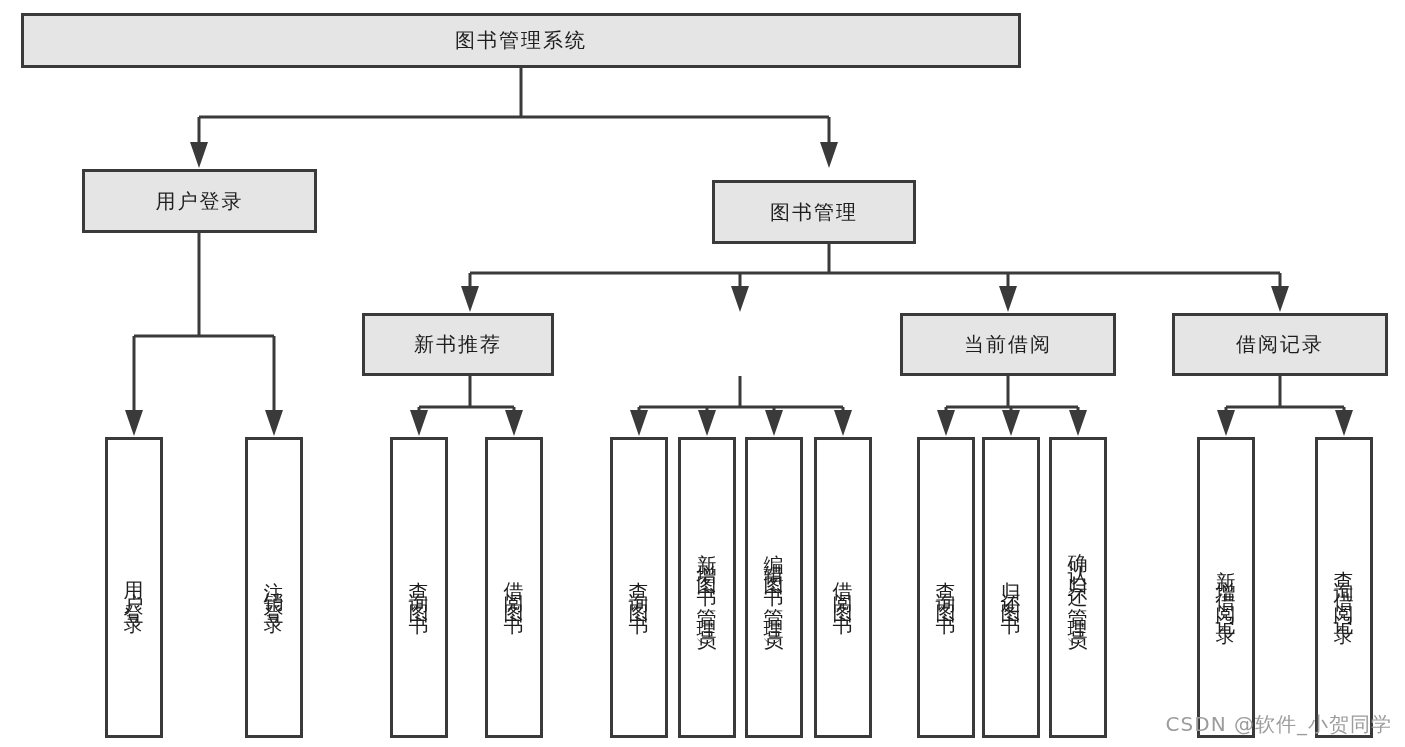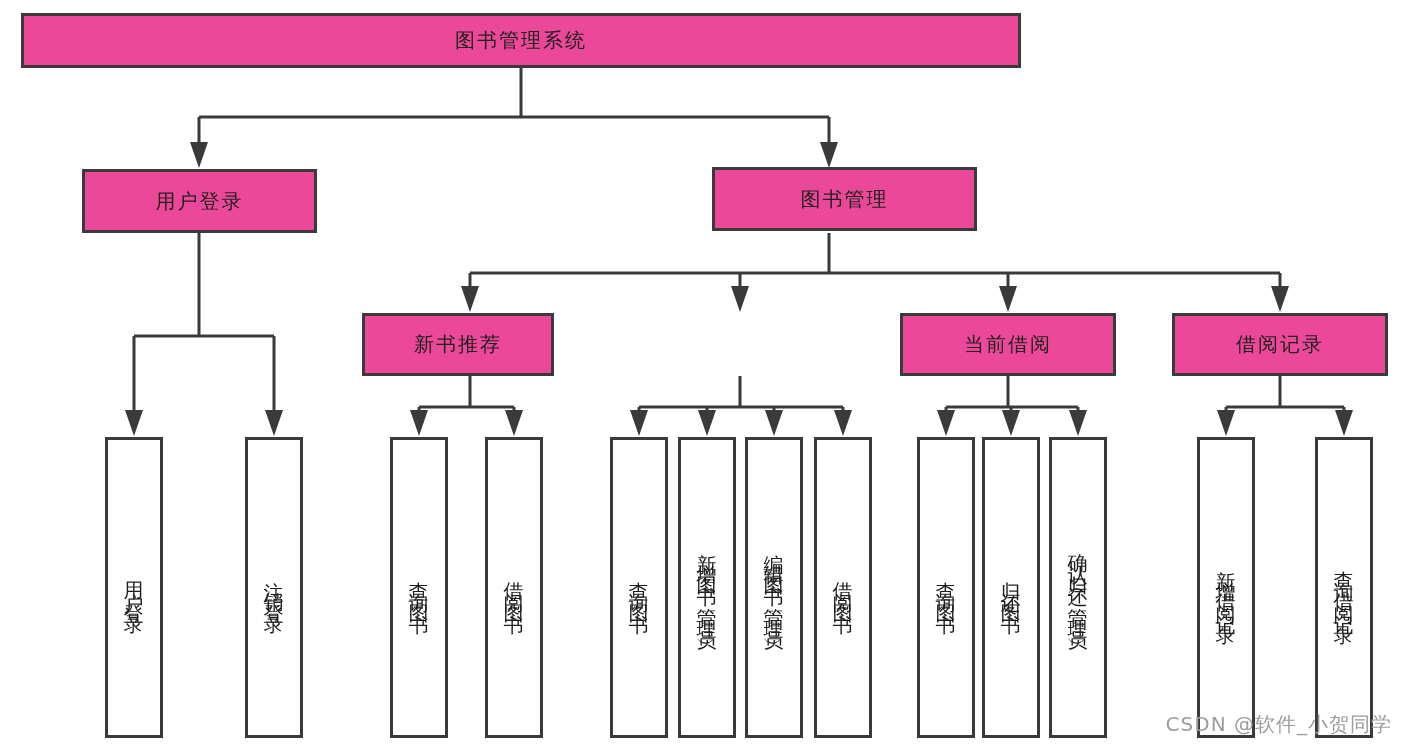--- a/index.html
+++ b/index.html
@@ -2,21 +2,21 @@
 <html><head>
 <meta charset="utf-8">
 <style>
   html,body{margin:0;padding:0;background:#fff;}
   #stage{
     position:relative;width:1405px;height:747px;background:#fff;
     font-family:"DejaVu Sans","Liberation Sans",sans-serif;overflow:hidden;
   }
   #wires{position:absolute;left:0;top:0;width:1405px;height:747px;}
   .node{
-    position:absolute;box-sizing:border-box;border:3px solid #3a3a3a;background:#ec4899;
+    position:absolute;box-sizing:border-box;border:3px solid #3a3a3a;background:#e5e5e5;
     display:flex;align-items:center;justify-content:center;
     color:#1e1e1e;font-size:20px;letter-spacing:2px;z-index:2;
   }
   .leaf{
     position:absolute;box-sizing:border-box;border:3px solid #3a3a3a;background:#fff;
     display:flex;align-items:center;justify-content:center;
     color:#1e1e1e;font-size:20px;z-index:2;top:437px;width:58px;height:301px;
   }
   .leaf .vtext{
     writing-mode:vertical-rl;text-orientation:mixed;
@@ -49,21 +49,21 @@
              M1217 410 L1235 410 L1226 436 Z M1335 410 L1353 410 L1344 436 Z"></path>
   </svg>
 
   <div class="node" style="left:21px;top:13px;width:1000px;height:55px;">
     <span>图书管理系统</span>
   </div>
 
   <div class="node" style="left:82px;top:169px;width:235px;height:64px;">
     <span>用户登录</span>
   </div>
-  <div class="node" style="left:712px;top:167px;width:265px;height:64px;">
+  <div class="node" style="left:712px;top:180px;width:204px;height:64px;">
     <span>图书管理</span>
   </div>
 
   <div class="node" style="left:362px;top:313px;width:192px;height:63px;">
     <span>新书推荐</span>
   </div>
   <div class="node" style="left:1172px;top:313px;width:216px;height:63px;">
     <span>借阅记录</span>
   </div>
   <div class="node" style="left:900px;top:313px;width:216px;height:63px;">

